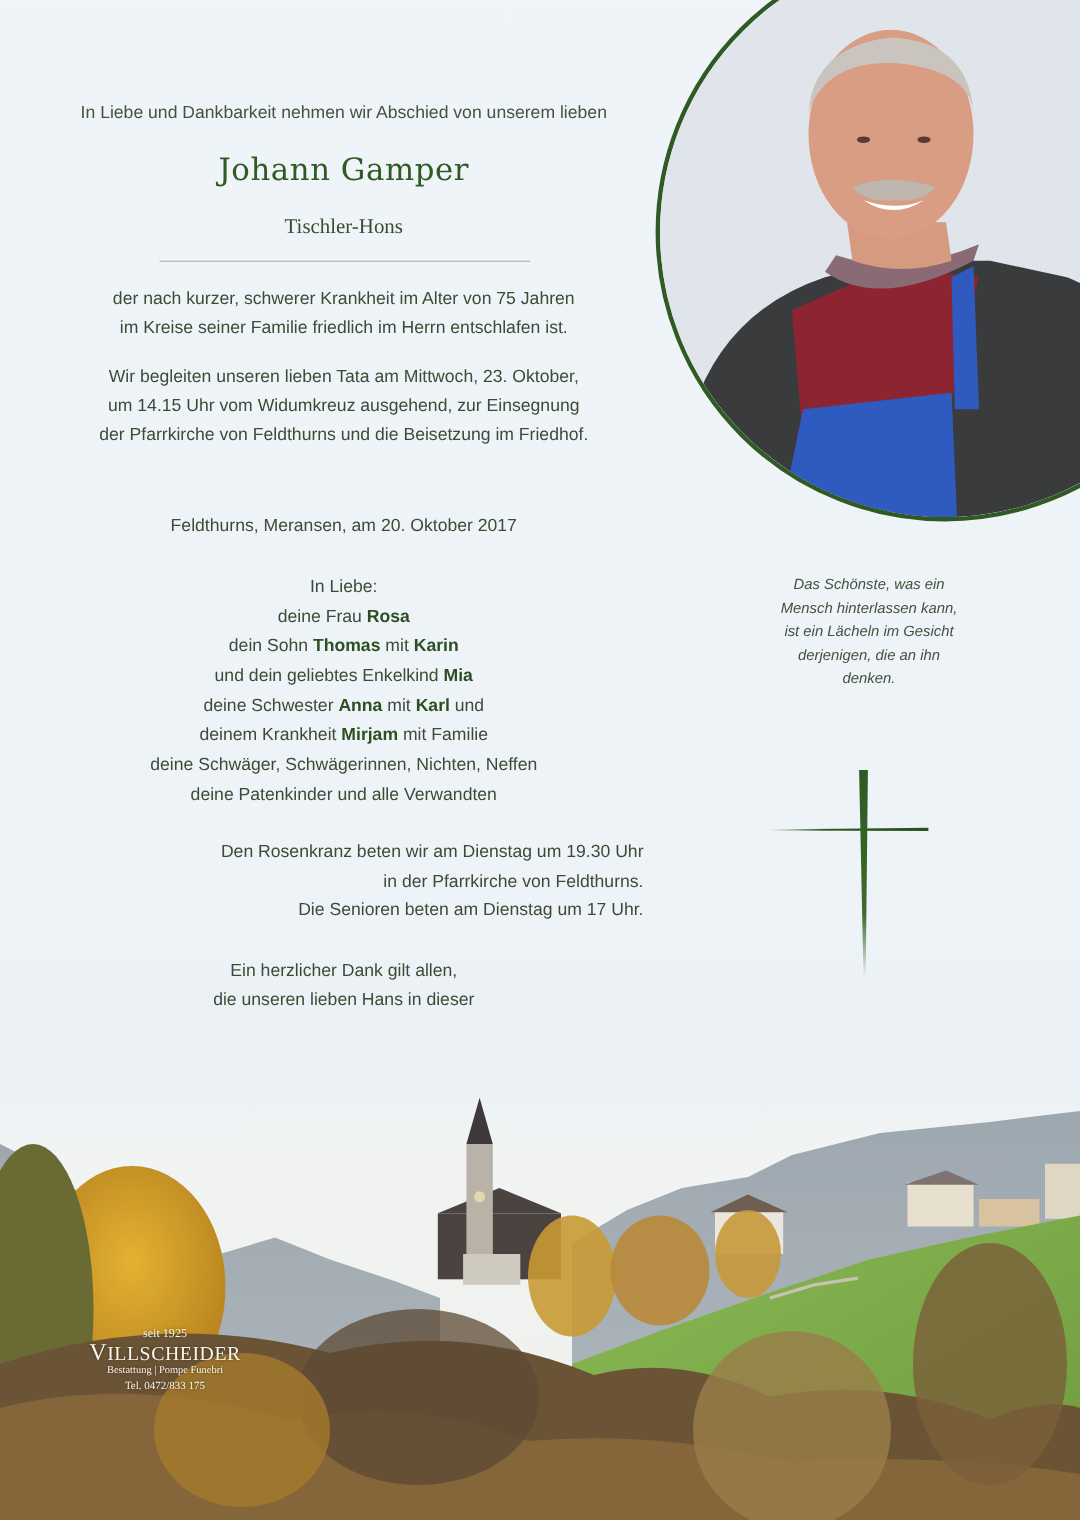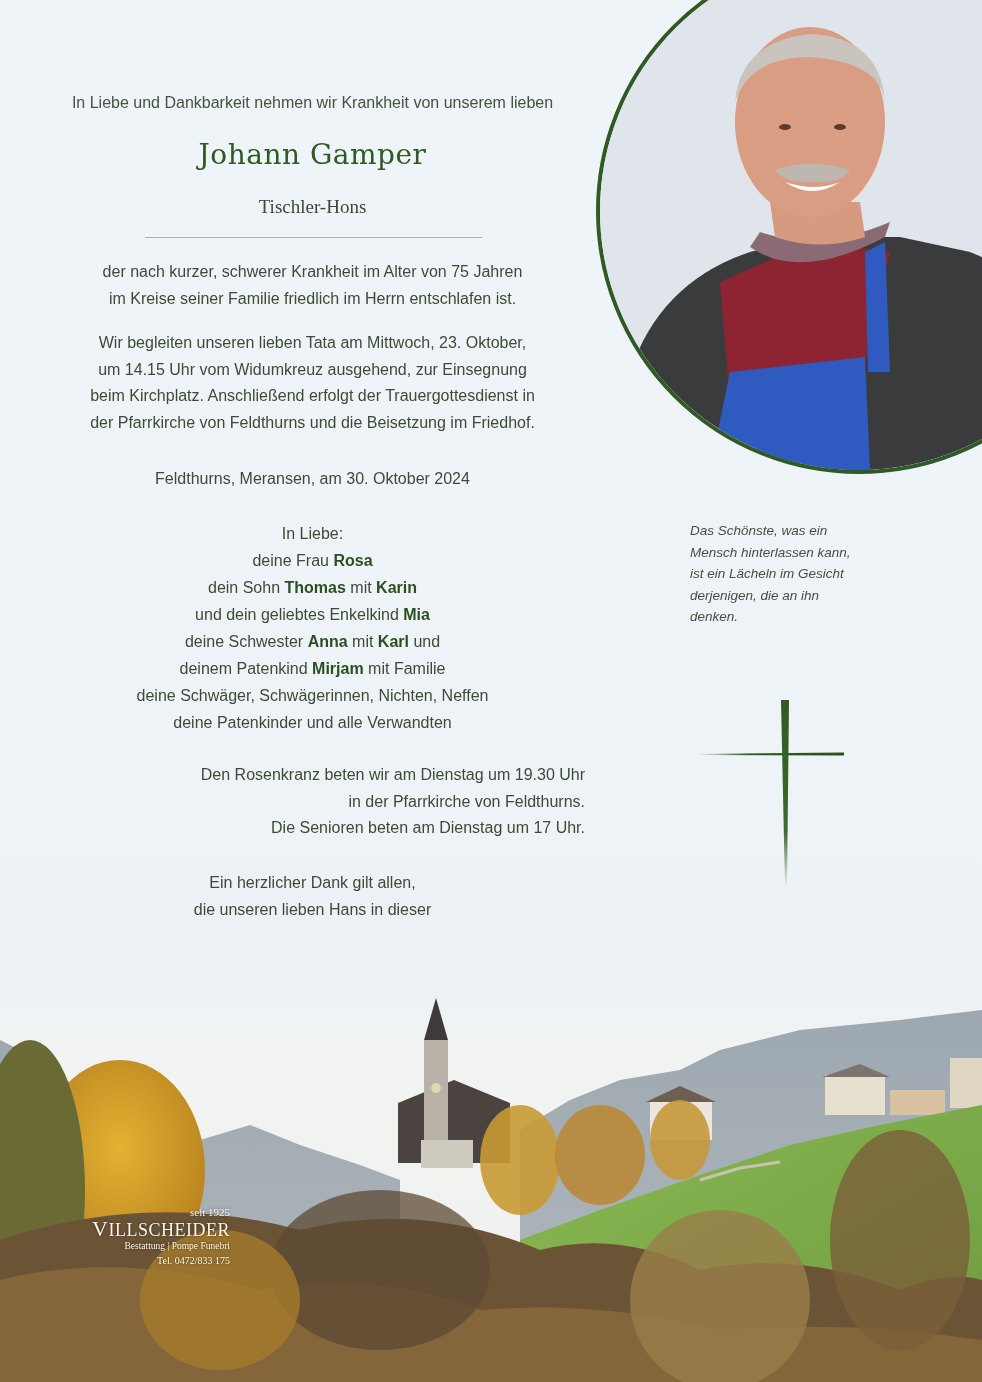--- a/index.html
+++ b/index.html
@@ -16,24 +16,24 @@
   .p1{top:259px;}
   .p2{top:330px;}
   .p3{top:466px;}
   .family{top:520px;font-size:16px;line-height:27px;}
   .family b{color:#2c4f22;margin-top:30px;}
   .p4{top:762px;text-align:right;}
   .p5{top:870px;}
   .photo-wrap{position:absolute;left:596px;top:-52px;width:526px;height:526px;border-radius:50%;
      border:4px solid #2f5a23;box-sizing:border-box;overflow:hidden;background:#e3e8ec;}
   .photo-wrap svg{position:absolute;left:0;top:0;}
-  .quote{position:absolute;left:690px;top:520px;width:200px;text-align:left;font-style:italic;
+  .quote{position:absolute;left:690px;top:520px;width:200px;text-align:center;font-style:italic;
      font-size:13.5px;line-height:21.5px;color:#44503e;}
   .cross{position:absolute;left:697px;top:698px;width:150px;height:195px;}
-  .logo{position:absolute;left:70px;top:1206px;width:160px;text-align:right;color:#fbf6ea;
+  .logo{position:absolute;left:70px;top:1206px;width:160px;text-align:center;color:#fbf6ea;
      font-family:"Liberation Serif","DejaVu Serif",serif;text-shadow:0 0 3px rgba(0,0,0,0.5);}
   .logo .since{font-size:11px;line-height:13px;}
   .logo .brand{font-size:18px;letter-spacing:0.5px;line-height:20px;}
   .logo .brand .big{font-size:22px;}
   .logo .sub{font-size:9.5px;line-height:13px;}
   .logo .tel{font-size:10px;line-height:16px;}
 </style>
 </head>
 <body>
 
@@ -87,46 +87,45 @@
   <ellipse cx="600" cy="215" rx="45" ry="50" fill="#b98a3a" opacity="0.9"></ellipse>
   <ellipse cx="680" cy="200" rx="30" ry="40" fill="#c7993a" opacity="0.9"></ellipse>
   <path d="M0 300 Q150 250 300 290 Q420 260 540 310 Q620 290 700 330 Q800 310 900 350 Q950 330 982 340 L982 442 L0 442 Z" fill="#6b5436"></path>
   <path d="M0 340 Q120 310 260 350 Q380 330 480 370 Q600 360 720 390 Q850 380 982 400 L982 442 L0 442 Z" fill="#8a6a3c" opacity="0.85"></path>
   <ellipse cx="380" cy="330" rx="110" ry="80" fill="#5c4a34" opacity="0.75"></ellipse>
   <ellipse cx="720" cy="360" rx="90" ry="90" fill="#9a7d4a" opacity="0.8"></ellipse>
   <ellipse cx="900" cy="300" rx="70" ry="110" fill="#7b5f3a" opacity="0.8"></ellipse>
   <ellipse cx="220" cy="360" rx="80" ry="70" fill="#a57a2c" opacity="0.8"></ellipse>
 </svg>
 
-<div class="col intro">In Liebe und Dankbarkeit nehmen wir Krankheit von unserem lieben</div>
+<div class="col intro">In Liebe und Dankbarkeit nehmen wir Abschied von unserem lieben</div>
 <div class="col name">Johann Gamper</div>
 <div class="col nick">Tischler-Hons</div>
 <div class="rule"></div>
 
 <div class="col para p1">
   <div>der nach kurzer, schwerer Krankheit im Alter von 75 Jahren</div>
   <div>im Kreise seiner Familie friedlich im Herrn entschlafen ist.</div>
 </div>
 
 <div class="col para p2">
   <div>Wir begleiten unseren lieben Tata am Mittwoch, 23. Oktober,</div>
   <div>um 14.15 Uhr vom Widumkreuz ausgehend, zur Einsegnung</div>
-  <div>beim Kirchplatz. Anschließend erfolgt der Trauergottesdienst in</div>
   <div>der Pfarrkirche von Feldthurns und die Beisetzung im Friedhof.</div>
 </div>
 
-<div class="col para p3">Feldthurns, Meransen, am 30. Oktober 2024</div>
+<div class="col para p3">Feldthurns, Meransen, am 20. Oktober 2017</div>
 
 <div class="col family">
   <div>In Liebe:</div>
   <div><span>deine Frau </span><b>Rosa</b></div>
   <div><span>dein Sohn </span><b>Thomas</b><span> mit </span><b>Karin</b></div>
   <div><span>und dein geliebtes Enkelkind </span><b>Mia</b></div>
   <div><span>deine Schwester </span><b>Anna</b><span> mit </span><b>Karl</b><span> und</span></div>
-  <div><span>deinem Patenkind </span><b>Mirjam</b><span> mit Familie</span></div>
+  <div><span>deinem Krankheit </span><b>Mirjam</b><span> mit Familie</span></div>
   <div><span>deine Schwäger, Schwägerinnen, Nichten, Neffen</span></div>
   <div><span>deine Patenkinder und alle Verwandten</span></div>
 </div>
 
 <div class="col para p4">
   <div>Den Rosenkranz beten wir am Dienstag um 19.30 Uhr</div>
   <div>in der Pfarrkirche von Feldthurns.</div>
   <div>Die Senioren beten am Dienstag um 17 Uhr.</div>
 </div>
 

